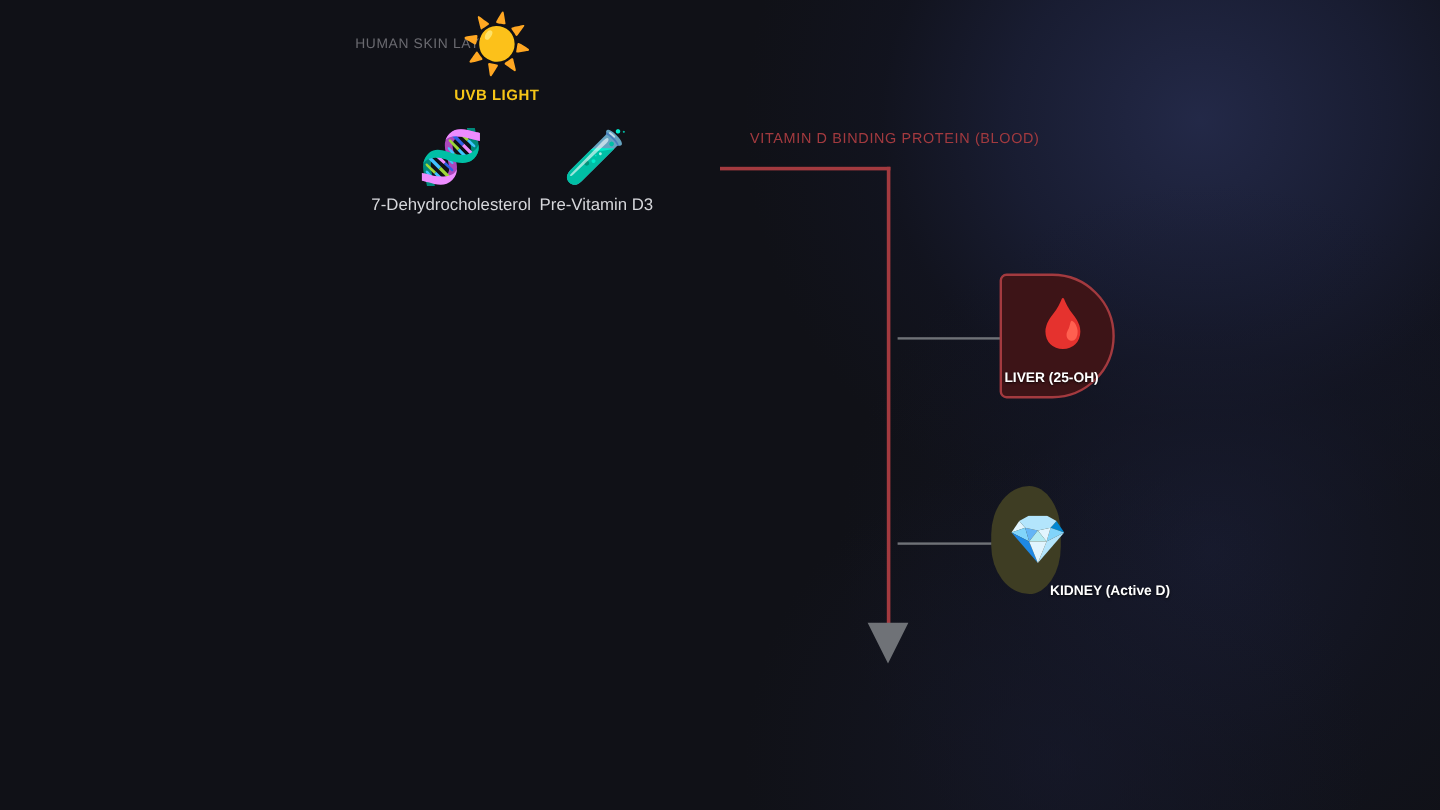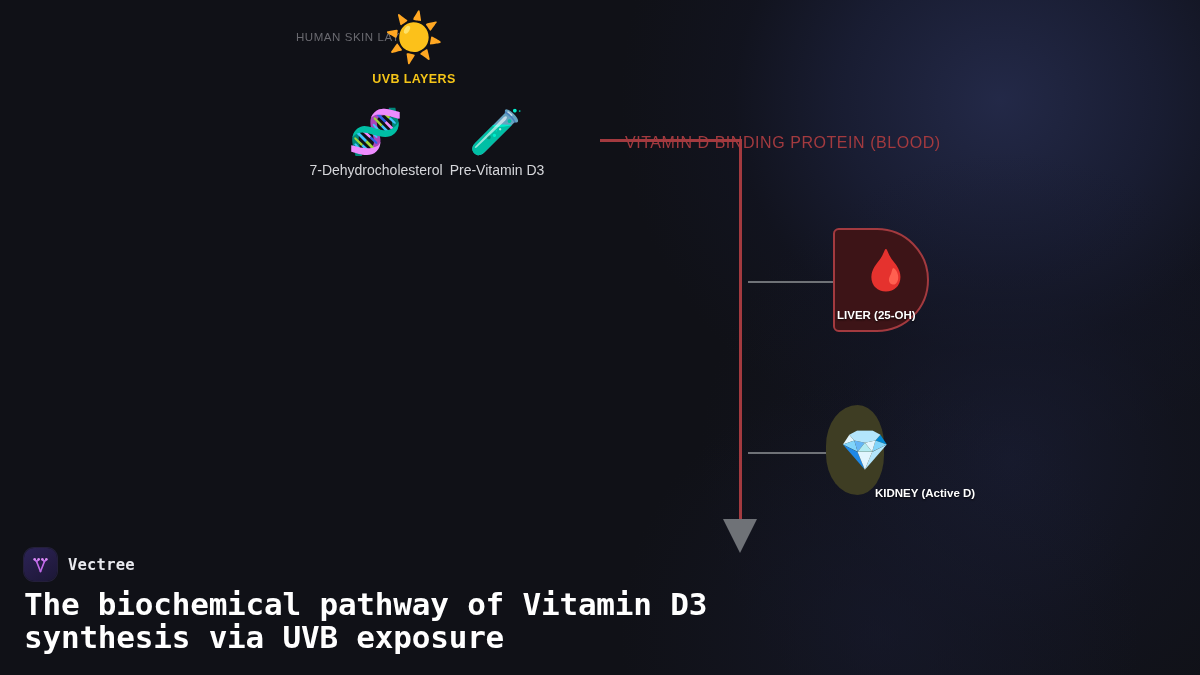--- a/index.html
+++ b/index.html
@@ -93,23 +93,23 @@
     margin-left: 16px;
   }
   #skin-region-label {
     left: 280px;
     top: 31px;
     color: #6a6a70;
     font-size: 11.5px;
   }
   #vdbp-label {
     left: 609px;
-    top: 134px;
+    top: 108px;
     color: #a33a3f;
-    font-size: 16px;
+    font-size: 12px;
   }
 
   
   .skin-node {
     position: absolute;
     text-align: center;
     width: 150px;
   }
   .skin-node .emoji {
     font-size: 44px;
@@ -281,21 +281,21 @@
     <div class="edge-v" style="left:739px; top:139px; width:3px; height:385px;"></div>
 
     <div class="edge-h-gray" style="left:748px; top:281px; width:88px;"></div>
 
     <div class="edge-h-gray" style="left:748px; top:452px; width:82px;"></div>
 
     <div class="arrow-down" style="left:723px; top:519px;"></div>
 
     <div class="skin-node" id="node-sun">
       <span class="emoji">☀️</span>
-      <span class="caption">UVB LAYERS</span>
+      <span class="caption">UVB LIGHT</span>
     </div>
 
     <div class="skin-node" id="node-dhc">
       <span class="emoji">🧬</span>
       <span class="caption">7-Dehydrocholesterol</span>
     </div>
 
     <div class="skin-node" id="node-pvd3">
       <span class="emoji">🧪</span>
       <span class="caption">Pre-Vitamin D3</span>
@@ -310,40 +310,18 @@
     <div class="organ" id="node-kidney">
       <div id="kidney-shape"></div>
       <span class="organ-emoji">💎</span>
       <span class="organ-label">KIDNEY (Active D)</span>
     </div>
 
   </div>
 
   <div id="footer">
 
-    <div id="brand">
-      <div id="brand-logo">
-        <svg width="21" height="21" viewBox="0 0 24 24" aria-hidden="true">
-          <g stroke="#c06ae8" stroke-width="1.9" stroke-linecap="round" fill="none">
-            <path d="M12 20 L7.5 8.5"></path>
-            <path d="M12 20 L16.5 8.5"></path>
-            <path d="M7.5 8.5 L5.6 6.6"></path>
-            <path d="M7.5 8.5 L9.6 6.6"></path>
-            <path d="M16.5 8.5 L14.4 6.6"></path>
-            <path d="M16.5 8.5 L18.4 6.6"></path>
-          </g>
-          <g fill="#d888f5">
-            <circle cx="5.3" cy="6.1" r="1.5"></circle>
-            <circle cx="9.9" cy="6.1" r="1.5"></circle>
-            <circle cx="14.1" cy="6.1" r="1.5"></circle>
-            <circle cx="18.7" cy="6.1" r="1.5"></circle>
-          </g>
-        </svg>
-      </div>
-      <div id="brand-name">Vectree</div>
-    </div>
-
-    <div id="headline">The biochemical pathway of Vitamin D3 synthesis via UVB exposure</div>
+
 
 
   </div>
 
 </div>
 
 </body></html>

